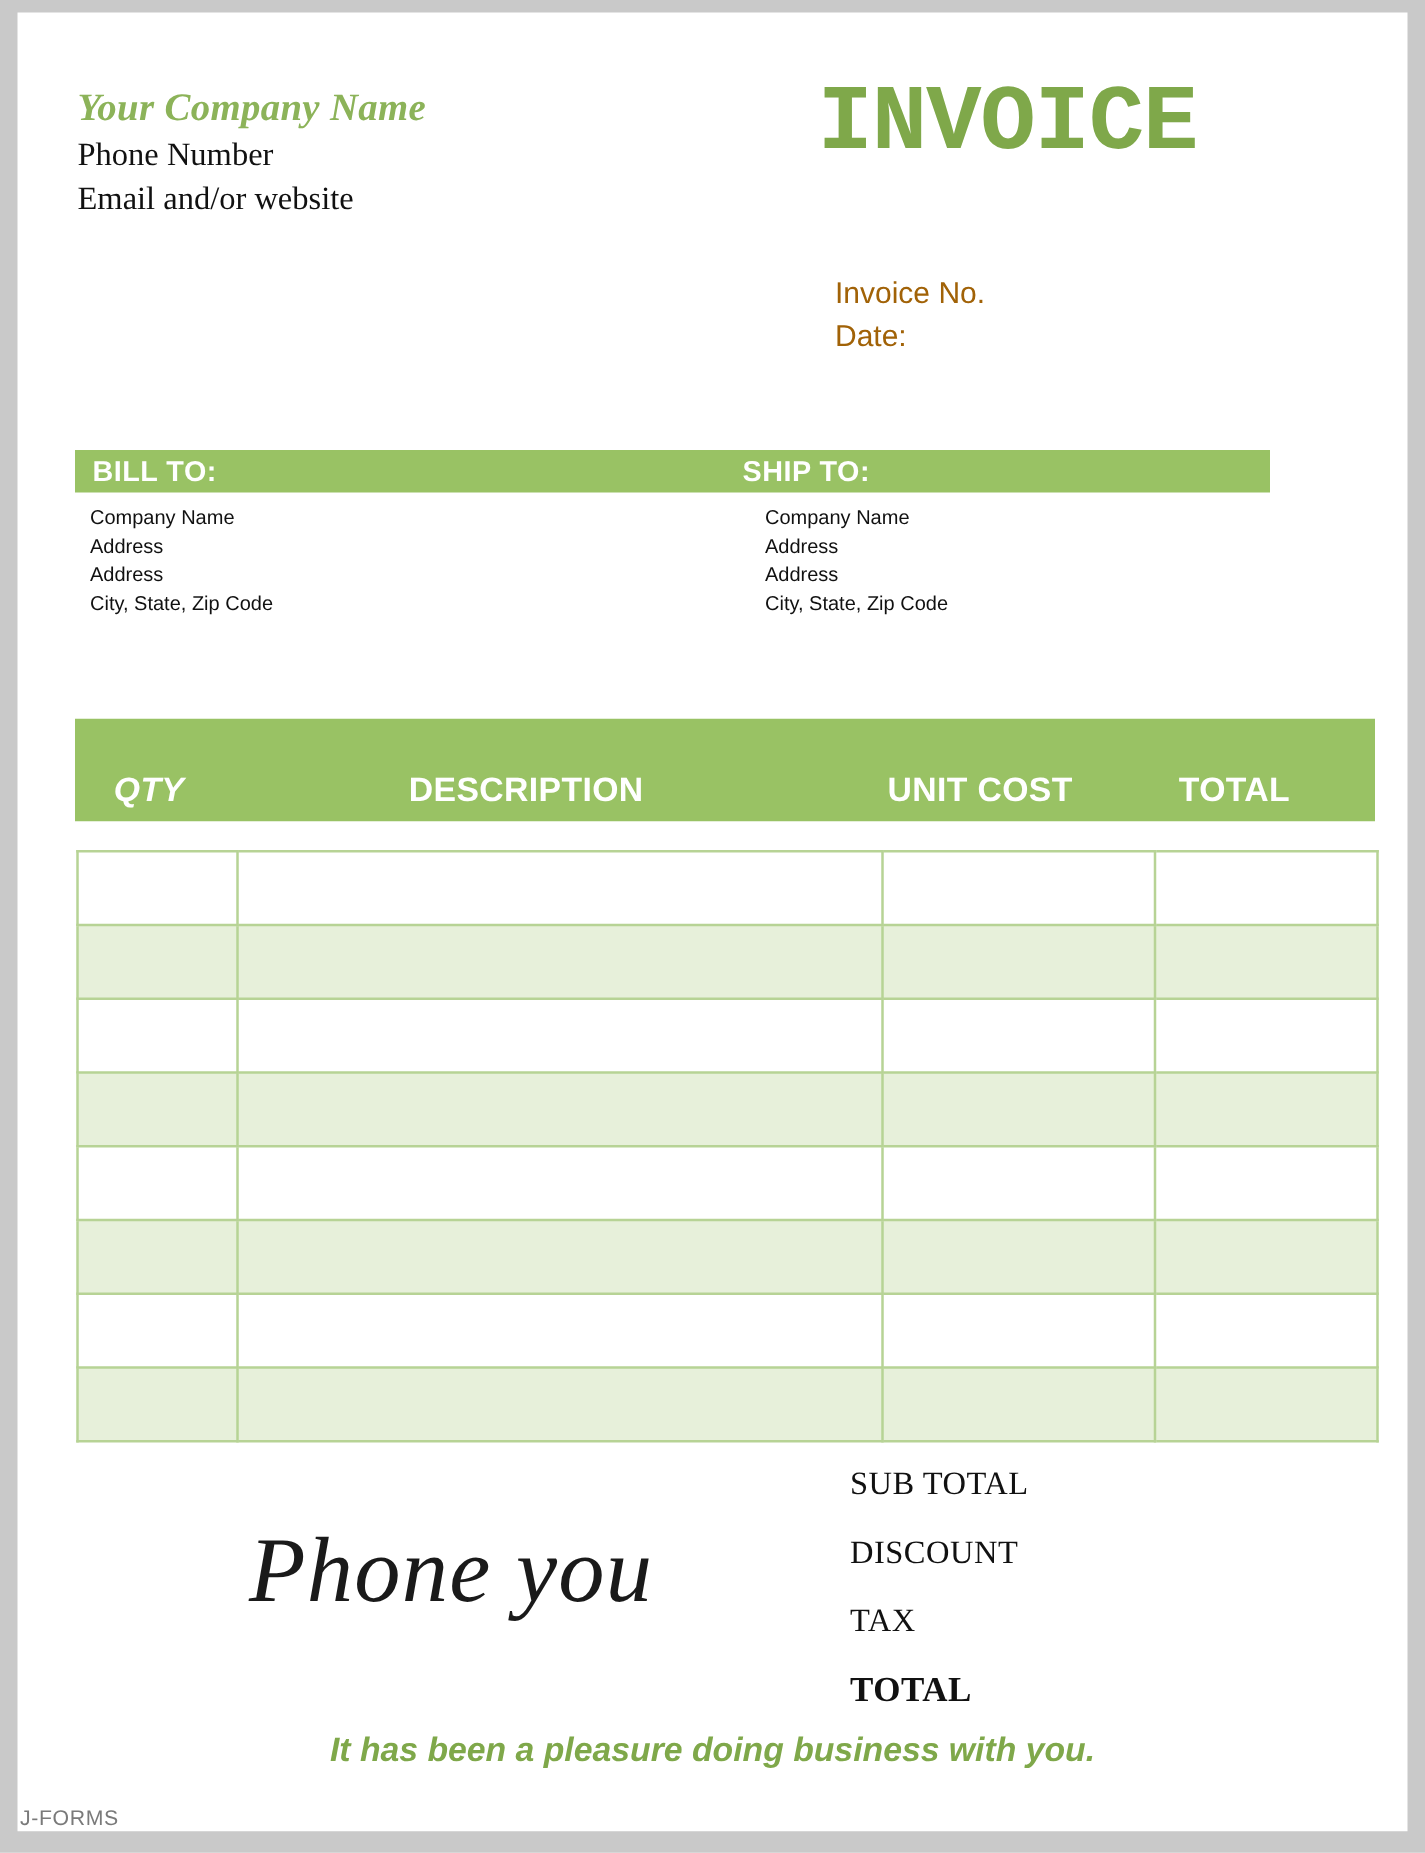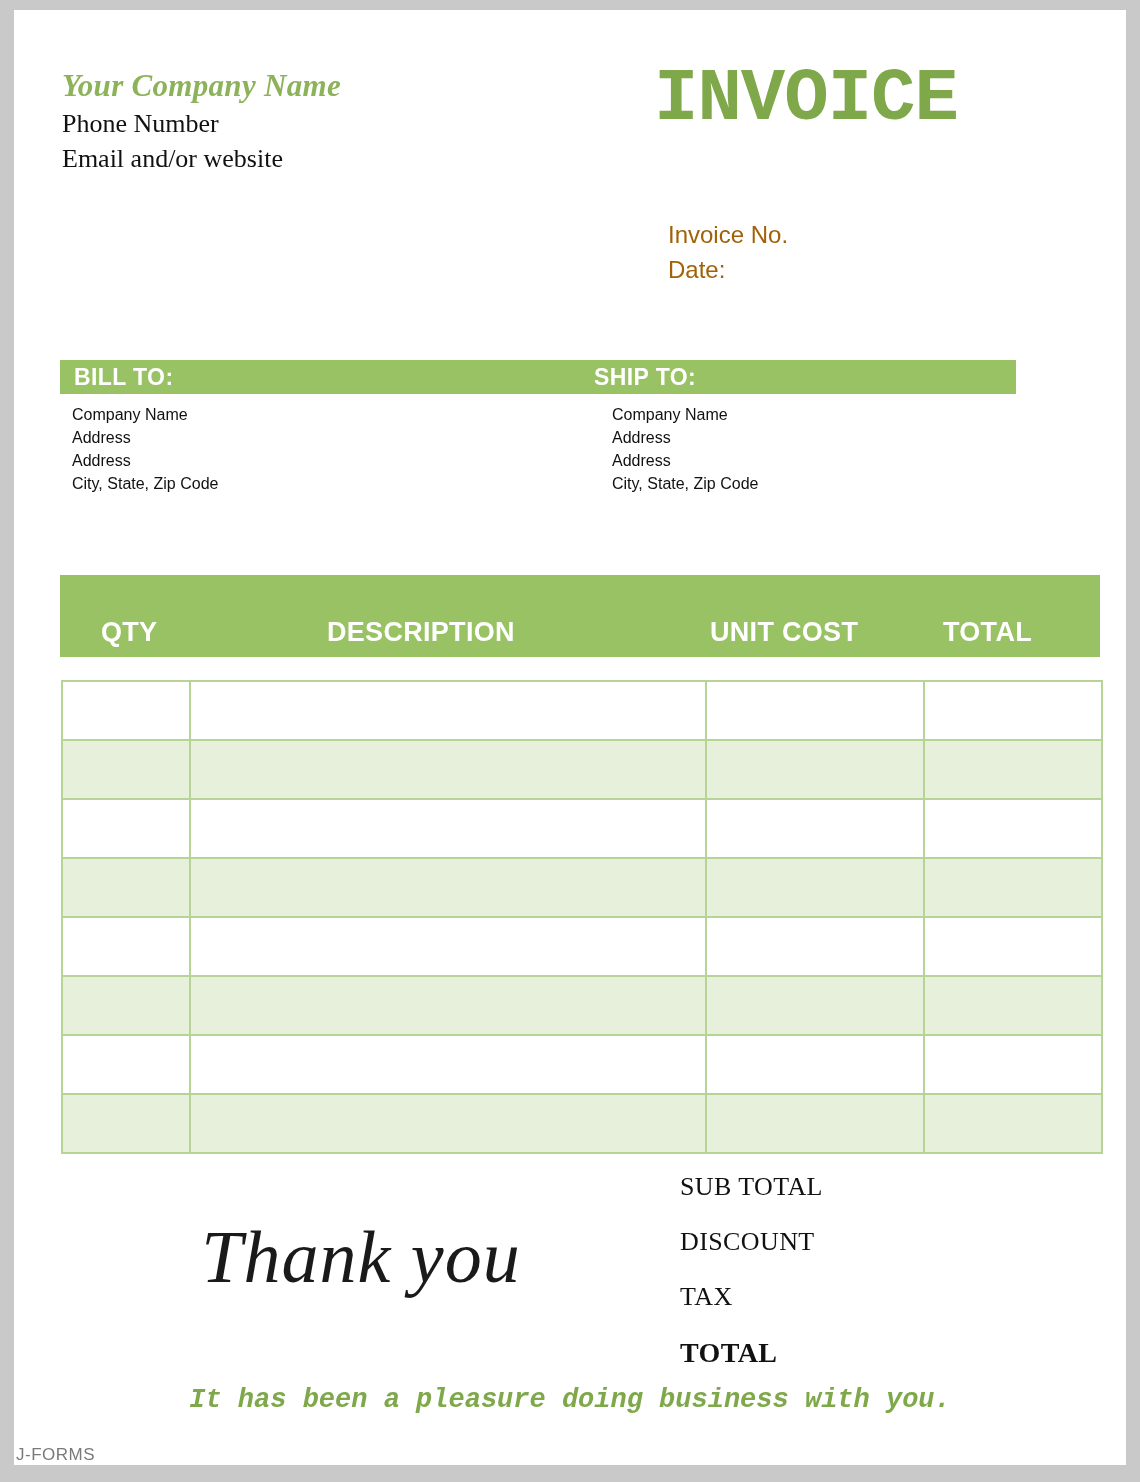--- a/index.html
+++ b/index.html
@@ -111,21 +111,21 @@
     background: #99c264;
   }
   .items-head .h {
     position: absolute;
     bottom: 9px;
     font-size: 27px;
     font-weight: bold;
     color: #ffffff;
     letter-spacing: 0.3px;
   }
-  .items-head .h.qty { left: 41px; }
+  .items-head .h.qty { left: 31px; font-style: italic; }
   .items-head .h.desc { left: 267px; }
   .items-head .h.unit { left: 650px; }
   .items-head .h.total { left: 883px; }
 
   .items-table {
     position: absolute;
     left: 47px;
     top: 670px;
     width: 1040px;
     border-collapse: collapse;
@@ -174,21 +174,21 @@
     font-size: 74px;
     color: #1a1a1a;
     letter-spacing: 1px;
   }
   .closing {
     position: absolute;
     left: 0;
     top: 1375px;
     width: 1112px;
     text-align: center;
-    font-family: Liberation Mono, monospace;
+    font-family: Liberation Sans, sans-serif;
     font-style: italic;
     font-weight: bold;
     font-size: 27px;
     color: #7fa84a;
   }
 
   .watermark {
     position: absolute;
     left: 16px;
     top: 1445px;
@@ -302,19 +302,19 @@
       </tbody>
     </table>
 
     <div class="totals">
       <div class="row">SUB TOTAL</div>
       <div class="row">DISCOUNT</div>
       <div class="row">TAX</div>
       <div class="row grand">TOTAL</div>
     </div>
 
-    <div class="thankyou">Thank you</div>
+    <div class="thankyou">Phone you</div>
     <div class="closing">It has been a pleasure doing business with you.</div>
 
   </div>
 </div>
 
 <div class="watermark">J-FORMS</div>
 
 </body></html>

